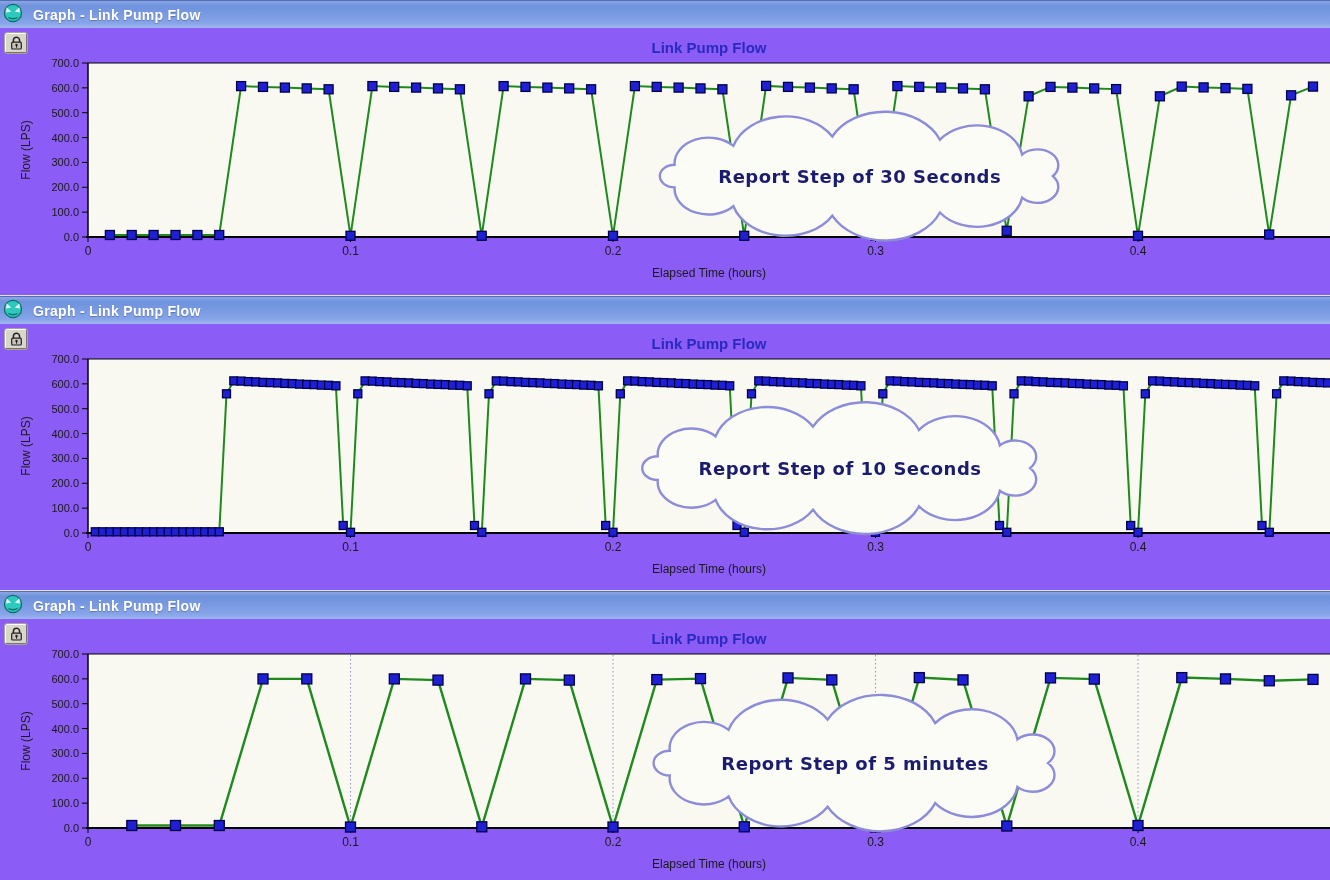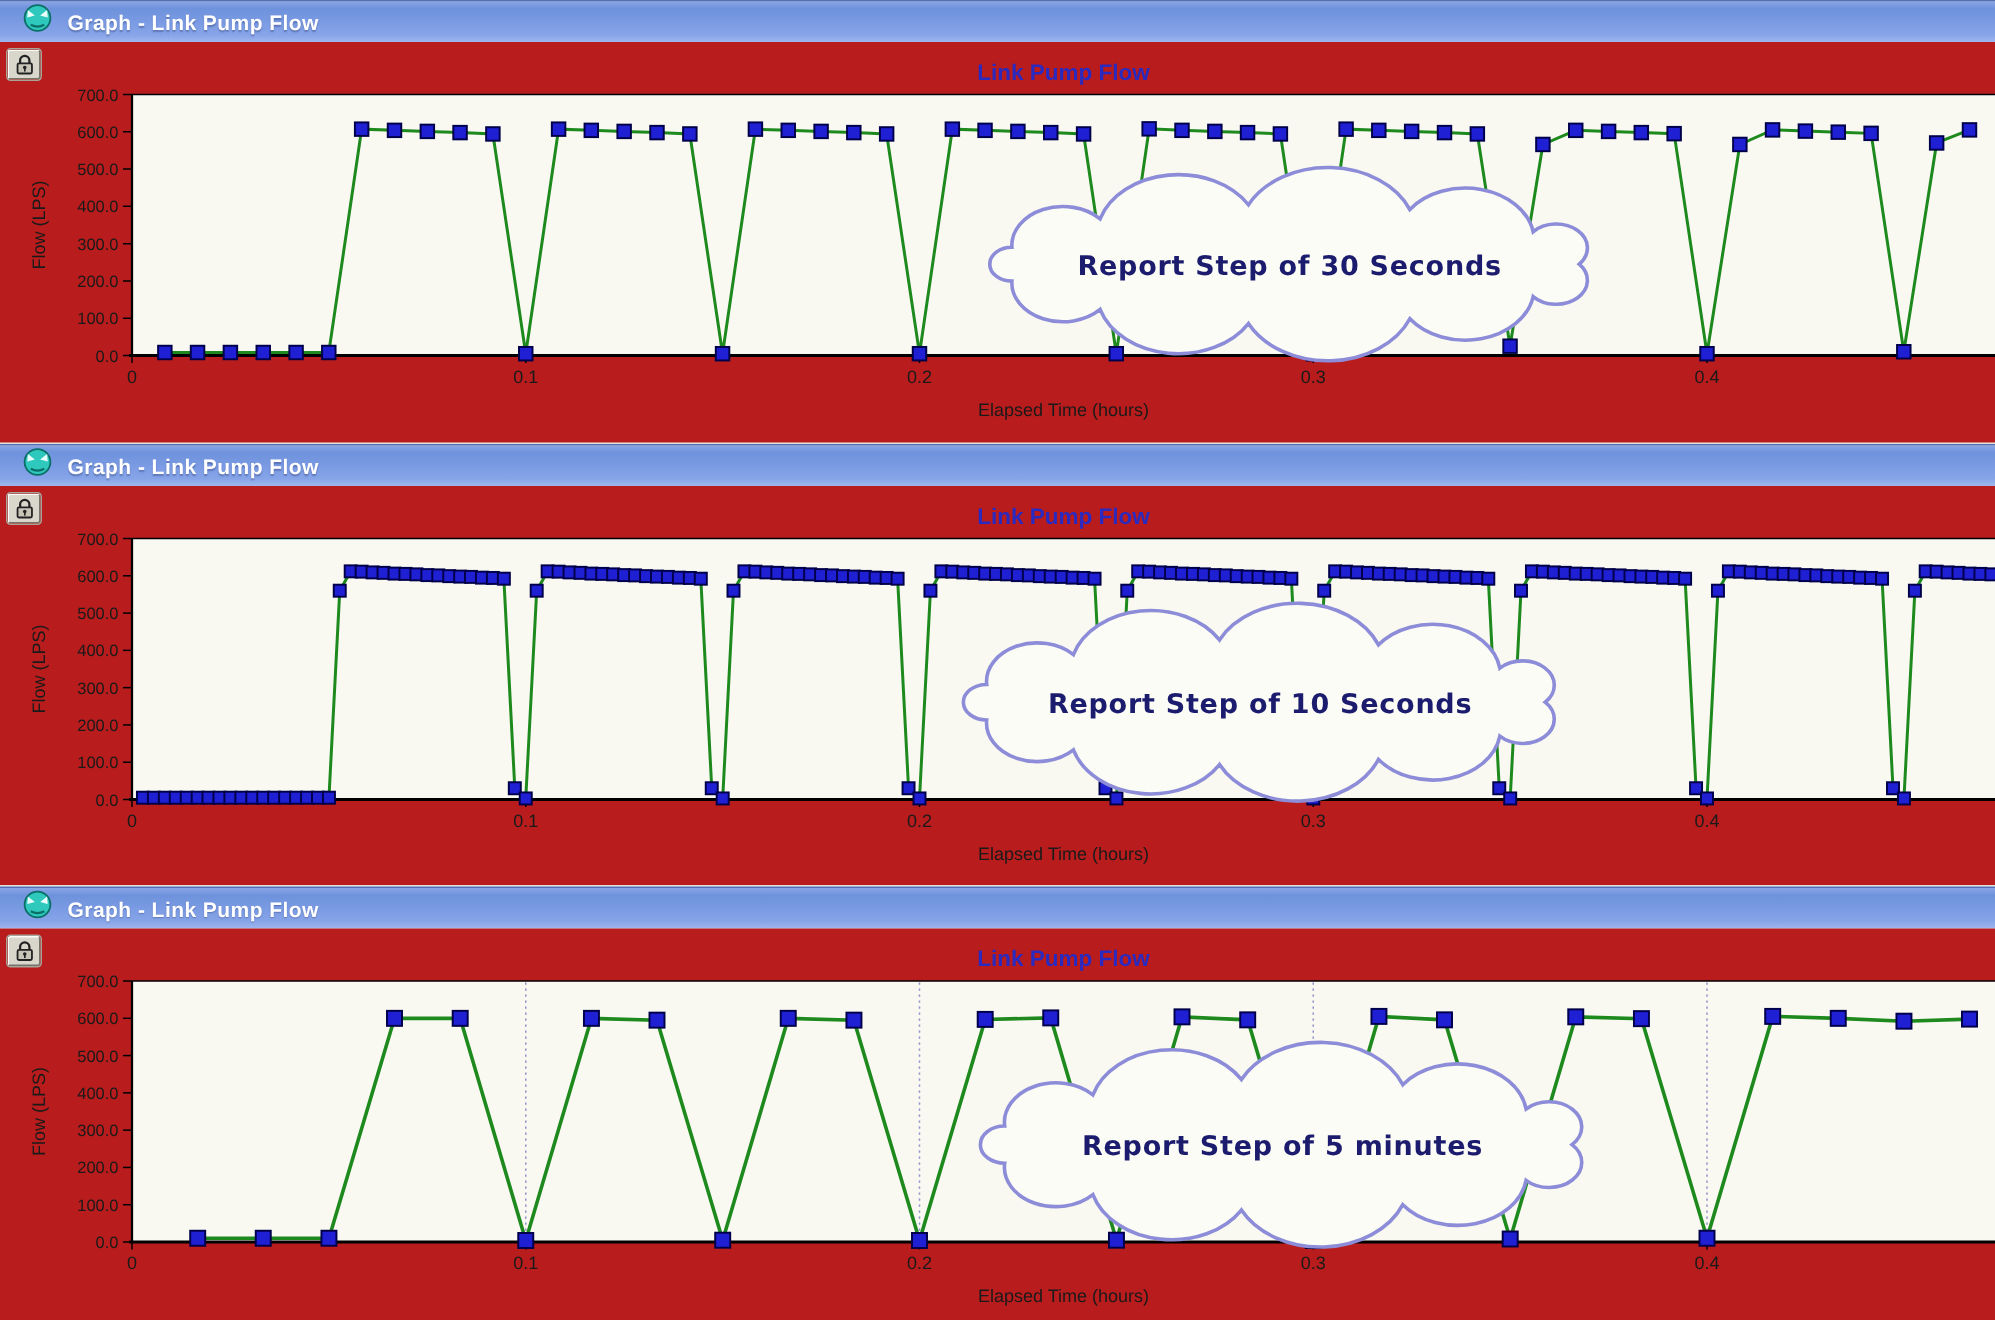--- a/index.html
+++ b/index.html
@@ -10,28 +10,28 @@
   }
   #app{width:1330px;height:880px;}
   .window{position:relative;box-sizing:border-box;background:#f5f4ed;}
   .window.w1{height:296px;border-bottom:1px solid #e3e1d8;}
   .window.w2{height:295px;border-bottom:1px solid #e3e1d8;}
   .window.w3{height:289px;}
   .titlebar{
     height:28px;box-sizing:border-box;
     background:linear-gradient(180deg,#8aa5e5 0%,#6e92dc 18%,#7c9ce4 55%,#86a4e8 82%,#9fb6ee 100%);
     border-top:1px solid #536fb4;
-    display:flex;align-items:center;padding-left:15px;
+    display:flex;align-items:center;padding-left:3px;
   }
   .titlebar .title{
     color:#ffffff;font-weight:bold;font-size:14px;margin-left:10px;
     letter-spacing:.3px;text-shadow:0 1px 1px rgba(30,40,90,.35);
     white-space:nowrap;
   }
-  .content{position:relative;height:calc(100% - 28px);overflow:hidden;background:#b91c1c;text-align:right;}
+  .content{position:relative;height:calc(100% - 28px);overflow:hidden;background:#8b5cf6;text-align:right;}
   .lock-btn{
     position:absolute;left:5px;top:5px;width:22px;height:20px;
     background:#d9d6cb;
     border:1px solid;border-color:#fbfbf7 #75746a #75746a #fbfbf7;
     outline:1px solid #a7a59a;border-radius:2px;
     display:flex;align-items:center;justify-content:center;padding:0;cursor:pointer;
   }
   svg.chart{display:block;}
 </style>
 </head>

